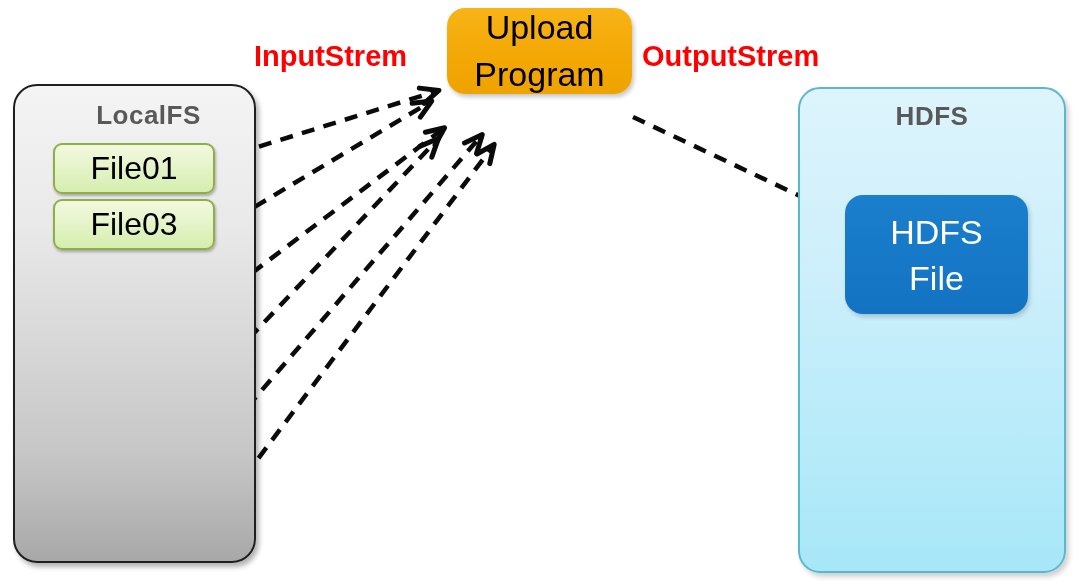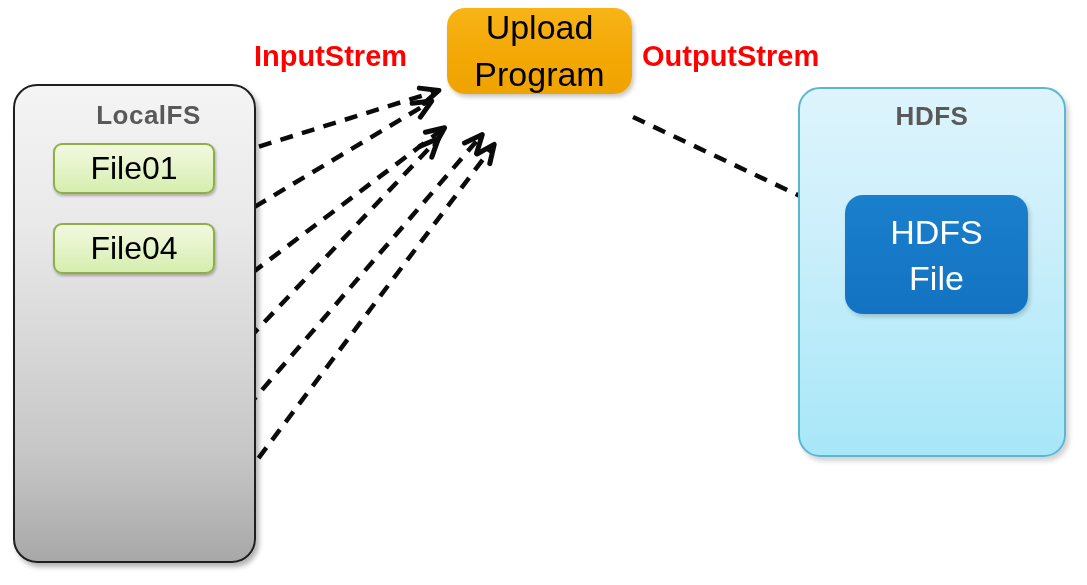--- a/index.html
+++ b/index.html
@@ -19,21 +19,21 @@
   
   .localfs{
     left:13px;top:84px;width:243px;height:479px;border-radius:24px;
     border:2.5px solid #1f1f1f;
     background:linear-gradient(180deg,#F4F4F4 0%,#E9E9E9 30%,#C6C6C6 78%,#A8A8A8 100%);
     box-shadow:3px 4px 5px rgba(0,0,0,.30);
   }
   .localfs .panel-title{padding-top:14px;padding-left:28px;}
   .file-stack{
     position:absolute;left:38px;top:57px;width:162px;
-    display:flex;flex-direction:column;gap:29px;
+    display:flex;flex-direction:column;gap:5px;
   }
   .file-box{
     height:51px;box-sizing:border-box;border-radius:9px;
     border:2px solid #8FAE47;
     background:linear-gradient(180deg,#F1F9DE 0%,#E6F4CB 45%,#D5EDAE 100%);
     box-shadow:1px 2px 3px rgba(0,0,0,.28);
     display:flex;align-items:center;justify-content:center;
     font-size:32px;color:#000;
   }
 
@@ -49,21 +49,21 @@
 
   
   .stream-label{
     position:absolute;z-index:2;font-size:29px;font-weight:bold;color:#FF0000;
   }
   .stream-label.input{left:254px;top:40px;}
   .stream-label.output{left:642px;top:40px;}
 
   
   .hdfs{
-    left:798px;top:87px;width:268px;height:370px;border-radius:22px;
+    left:798px;top:87px;width:268px;height:486px;border-radius:22px;
     border:2px solid #5BB6D2;
     background:linear-gradient(180deg,#DDF4FC 0%,#CDEFFB 38%,#A7E7F8 100%);
     box-shadow:3px 4px 5px rgba(0,0,0,.18);
   }
   .hdfs .panel-title{padding-top:12px;}
   .hdfs-file{
     position:absolute;left:45px;top:106px;width:183px;height:119px;
     border-radius:18px;
     background:linear-gradient(180deg,#1A7FCC 0%,#1373C2 100%);
     box-shadow:2px 3px 4px rgba(0,0,0,.18);
@@ -88,21 +88,21 @@
     <path class="dash" marker-end="url(#head)" d="M218 371 L437 140"></path>
     <path class="dash" marker-end="url(#head)" d="M218 441 L481 136"></path>
     <path class="dash" marker-end="url(#head)" d="M218 512 L493 146"></path>
     <path class="dash" marker-end="url(#head)" d="M633 117 L819 205"></path>
   </svg>
 
   <div class="panel localfs">
     <div class="panel-title">LocalFS</div>
     <div class="file-stack">
       <div class="file-box">File01</div>
-      <div class="file-box">File04</div>
+      <div class="file-box">File03</div>
     </div>
   </div>
 
   <div class="upload">Upload
 Program</div>
 
   <div class="stream-label output">OutputStrem</div>
   <div class="stream-label input">InputStrem</div>
 
   <div class="panel hdfs">

